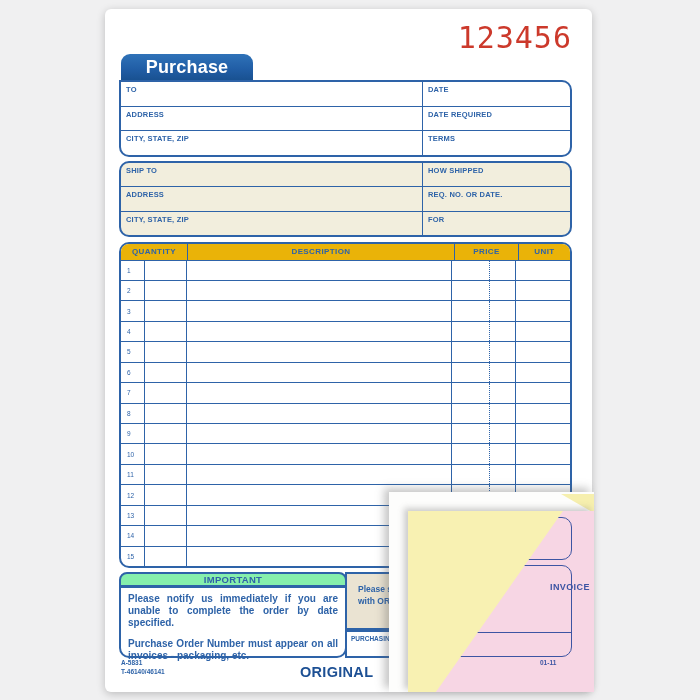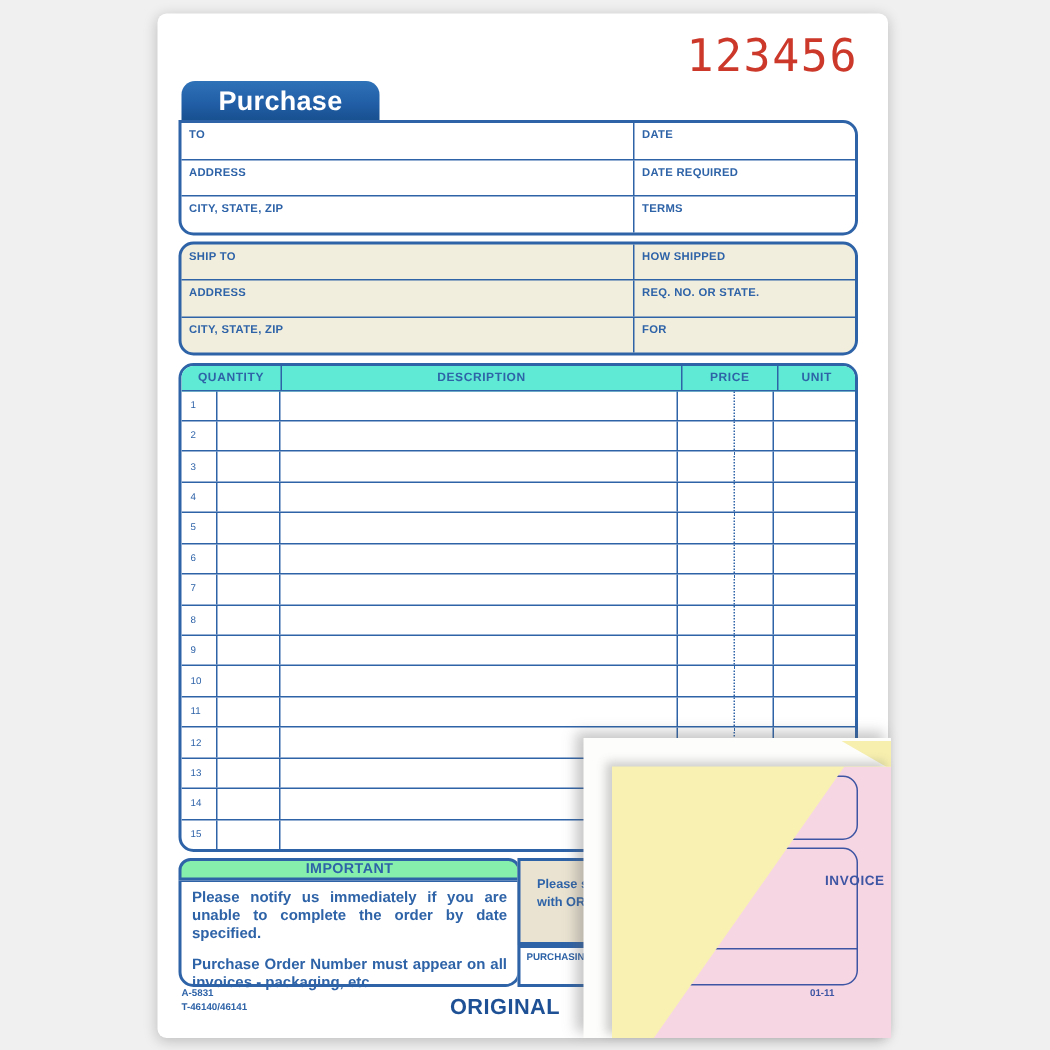--- a/index.html
+++ b/index.html
@@ -22,21 +22,21 @@
   .srow{flex:1;display:flex;}
   .srow + .srow{border-top:1.5px solid #2e63a8;}
   .lc{width:301px;}
   .rc{flex:1;border-left:1.5px solid #2e63a8;}
   .flabel{display:block;padding:3px 0 0 5px;font-size:7.5px;font-weight:700;
           color:#2e63a8;letter-spacing:.2px;}
   
   .itable{position:absolute;left:14px;top:233px;width:453px;height:326px;
           border:2px solid #2e63a8;border-radius:10px;overflow:hidden;display:flex;
           flex-direction:column;background:#fff;}
-  .thead{height:16.5px;min-height:16.5px;background:#5eead4;border-bottom:1.5px solid #2e63a8;
+  .thead{height:16.5px;min-height:16.5px;background:#eab308;border-bottom:1.5px solid #2e63a8;
          display:flex;font-size:8px;font-weight:700;color:#2e63a8;letter-spacing:.4px;}
   .thead>div{line-height:15px;text-align:center;}
   .h-qty{width:66px;}
   .h-desc{width:267px;border-left:1.5px solid #2e63a8;}
   .h-price{width:64px;border-left:1.5px solid #2e63a8;}
   .h-unit{flex:1;border-left:1.5px solid #2e63a8;}
   .tbody{flex:1;display:flex;flex-direction:column;}
   .trow{flex:1;display:flex;border-bottom:1.5px solid #2e63a8;}
   .trow:last-child{border-bottom:none;}
   .c{height:100%;}
@@ -137,21 +137,21 @@
           </div>
         <div class="rc">
           <span class="flabel">HOW SHIPPED</span>
           </div>
       </div>
       <div class="srow">
         <div class="lc">
           <span class="flabel">ADDRESS</span>
           </div>
         <div class="rc">
-          <span class="flabel">REQ. NO. OR STATE.</span>
+          <span class="flabel">REQ. NO. OR DATE.</span>
           </div>
       </div>
       <div class="srow">
         <div class="lc">
           <span class="flabel">CITY, STATE, ZIP</span>
           </div>
         <div class="rc">
           <span class="flabel">FOR</span>
           </div>
       </div>

